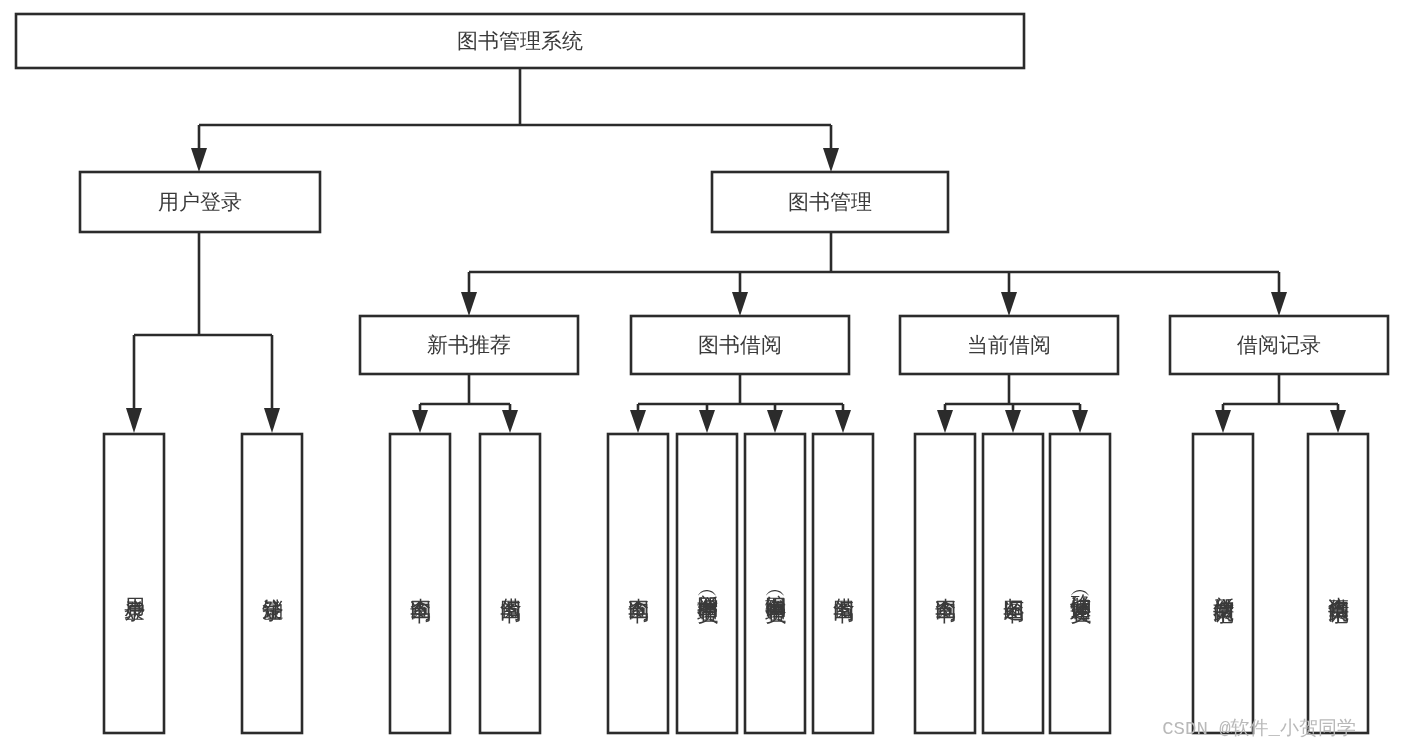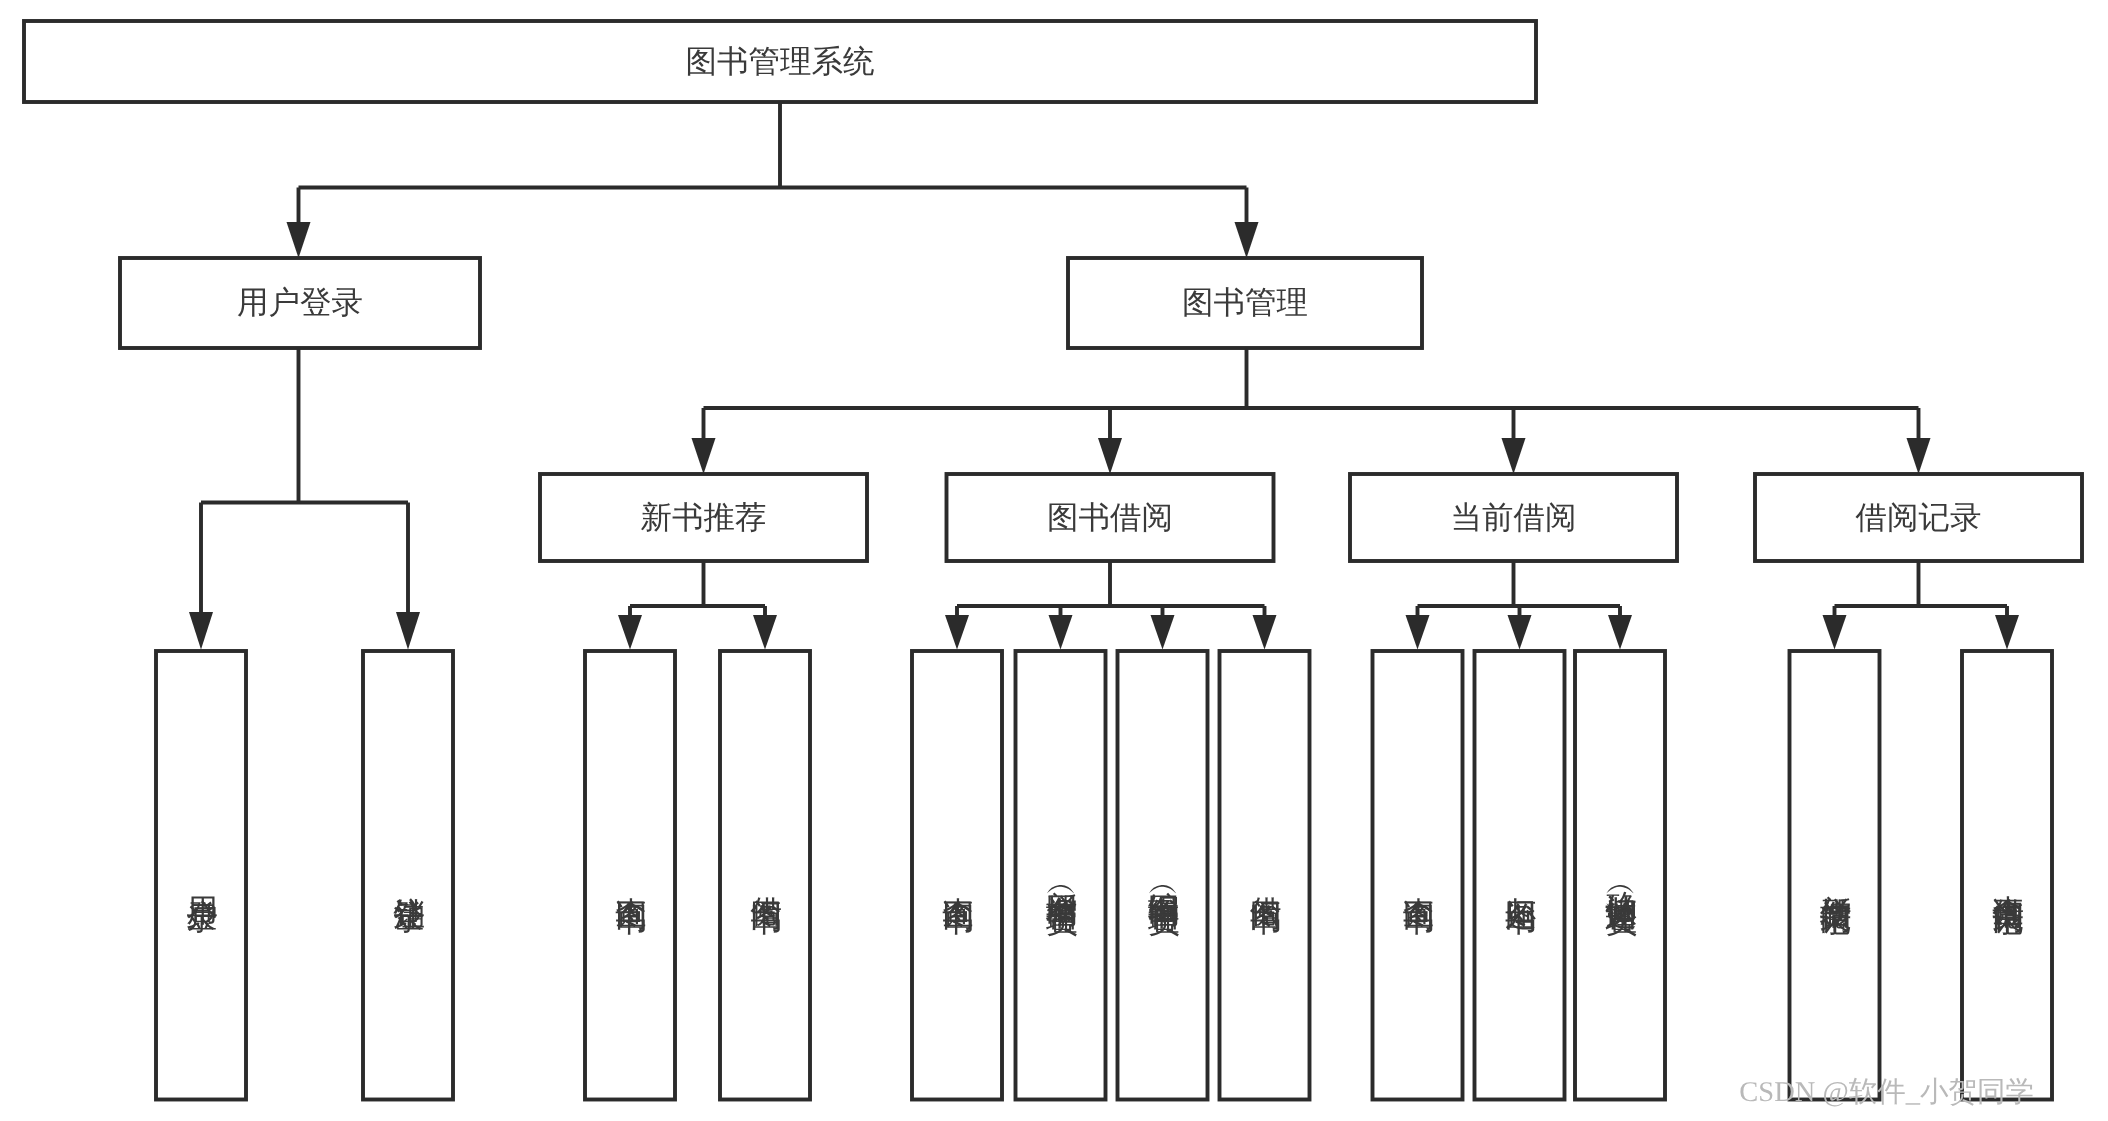--- a/index.html
+++ b/index.html
@@ -59,21 +59,21 @@
     color: #3a3a3a;
     white-space: nowrap;
     transform: translate(-50%, -50%);
     user-select: none;
     pointer-events: none;
   }
   .watermark {
     position: absolute;
     right: 10px;
     bottom: 6px;
-    font-family: Liberation Serif, serif;
+    font-family: Liberation Mono, monospace;
     font-size: 19px;
     color: #b9b9b9;
     white-space: nowrap;
     user-select: none;
   }
 </style>
 </head>
 <body>
 
 <div id="diagram-root">

